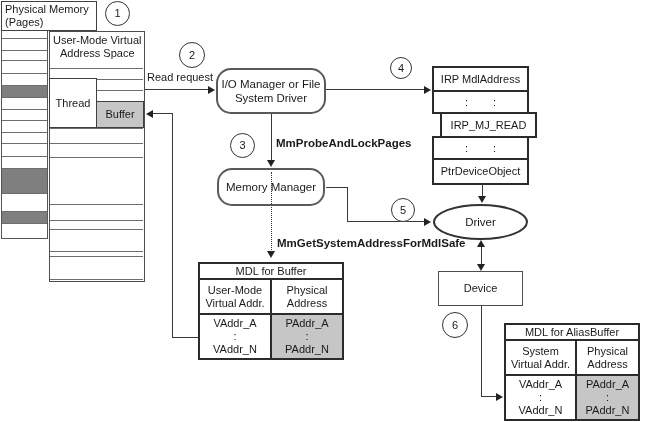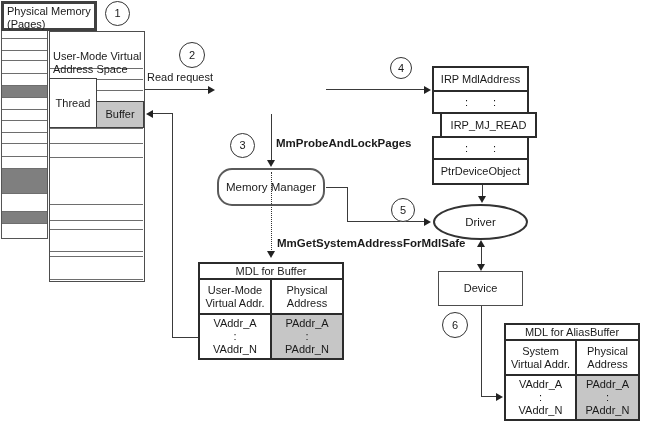--- a/index.html
+++ b/index.html
@@ -3,21 +3,21 @@
 <meta charset="utf-8">
 <style>
   html,body{margin:0;padding:0;background:#fff;}
   #canvas{
     position:relative;width:650px;height:422px;background:#fff;overflow:hidden;
     font-family:"Liberation Sans","DejaVu Sans",sans-serif;color:#1a1a1a;
     font-size:11px;line-height:13px;
   }
   .abs{position:absolute;}
   .box{position:absolute;background:#fff;border:2px solid #4d4d4d;box-sizing:border-box;}
-  .thinbox{position:absolute;background:#fff;border:3px solid #404040;box-sizing:border-box;}
+  .thinbox{position:absolute;background:#fff;border:1px solid #404040;box-sizing:border-box;}
   .rounded{
     position:absolute;background:#fff;border:2px solid #5a5a5a;border-radius:15px;
     box-sizing:border-box;display:flex;align-items:center;justify-content:center;
     text-align:center;font-size:11.5px;line-height:14px;
   }
   .ellipse{
     position:absolute;background:#fff;border:2px solid #333;border-radius:50%;
     box-sizing:border-box;display:flex;align-items:center;justify-content:center;
     font-size:11.5px;
   }
@@ -73,21 +73,21 @@
       <div class="pm-row" style="height: 11px; border-top: 1px solid rgb(110, 110, 110);"></div>
       <div class="pm-row" style="height: 13px; border-top: 1px solid rgb(110, 110, 110);"></div>
       <div class="pm-row" style="height: 12px; border-top: 1px solid rgb(110, 110, 110);"></div>
       <div class="pm-row shaded" style="height: 25px; border-top: 1px solid rgb(110, 110, 110);"></div>
       <div class="pm-row" style="height: 18px; border-top: 1px solid rgb(110, 110, 110);"></div>
       <div class="pm-row shaded" style="height: 12px; border-top: 1px solid rgb(110, 110, 110);"></div>
       <div class="pm-row" style="height: 15px; border-top: 1px solid rgb(110, 110, 110);"></div>
     </div>
 
   <div id="um-box">
-    <div class="abs ml" style="left:3px;top:18px;z-index:2;">User-Mode Virtual
+    <div class="abs ml" style="left:3px;top:2px;z-index:2;text-align:center;">User-Mode Virtual
 Address Space</div>
     <div class="um-line" style="left:0;top:36px;width:93px;"></div>
     <div class="um-line" style="left:0;top:47px;width:93px;"></div>
     <div class="um-line" style="left:47px;top:58px;width:46px;"></div>
     <div class="um-line" style="left:0;top:96px;width:93px;"></div>
     <div class="um-line" style="left:0;top:111px;width:93px;"></div>
     <div class="um-line" style="left:0;top:125px;width:93px;"></div>
     <div class="um-line" style="left:0;top:172px;width:93px;"></div>
     <div class="um-line" style="left:0;top:188px;width:93px;"></div>
     <div class="um-line" style="left:0;top:197px;width:93px;"></div>
@@ -106,20 +106,22 @@
   <div class="circle" style="left:179px;top:42px;width:26px;height:26px;">2</div>
   <div class="circle" style="left:230px;top:133px;width:25px;height:25px;">3</div>
   <div class="circle" style="left:390px;top:57px;width:22px;height:22px;">4</div>
   <div class="circle" style="left:391px;top:198px;width:24px;height:24px;">5</div>
   <div class="circle" style="left:442px;top:312px;width:26px;height:26px;">6</div>
 
   <div class="lbl" style="left:147px;top:71px;">Read request</div>
   <div class="hl" style="left:145px;top:89px;width:64px;"></div>
   <div class="ah ah-right" style="left:208px;top:86px;"></div>
 
+  <div class="rounded ml" style="left:216px;top:68px;width:110px;height:46px;">I/O Manager or File
+System Driver</div>
 
   <div class="hl" style="left:326px;top:89px;width:100px;"></div>
   <div class="ah ah-right" style="left:424px;top:86px;"></div>
 
   <div class="vl" style="left:271px;top:114px;height:47px;"></div>
   <div class="ah ah-down" style="left:267px;top:160px;"></div>
   <div class="lbl bold-call" style="left:276px;top:137px;">MmProbeAndLockPages</div>
 
   <div class="rounded" style="left:217px;top:168px;width:108px;height:38px;">Memory Manager</div>
 

